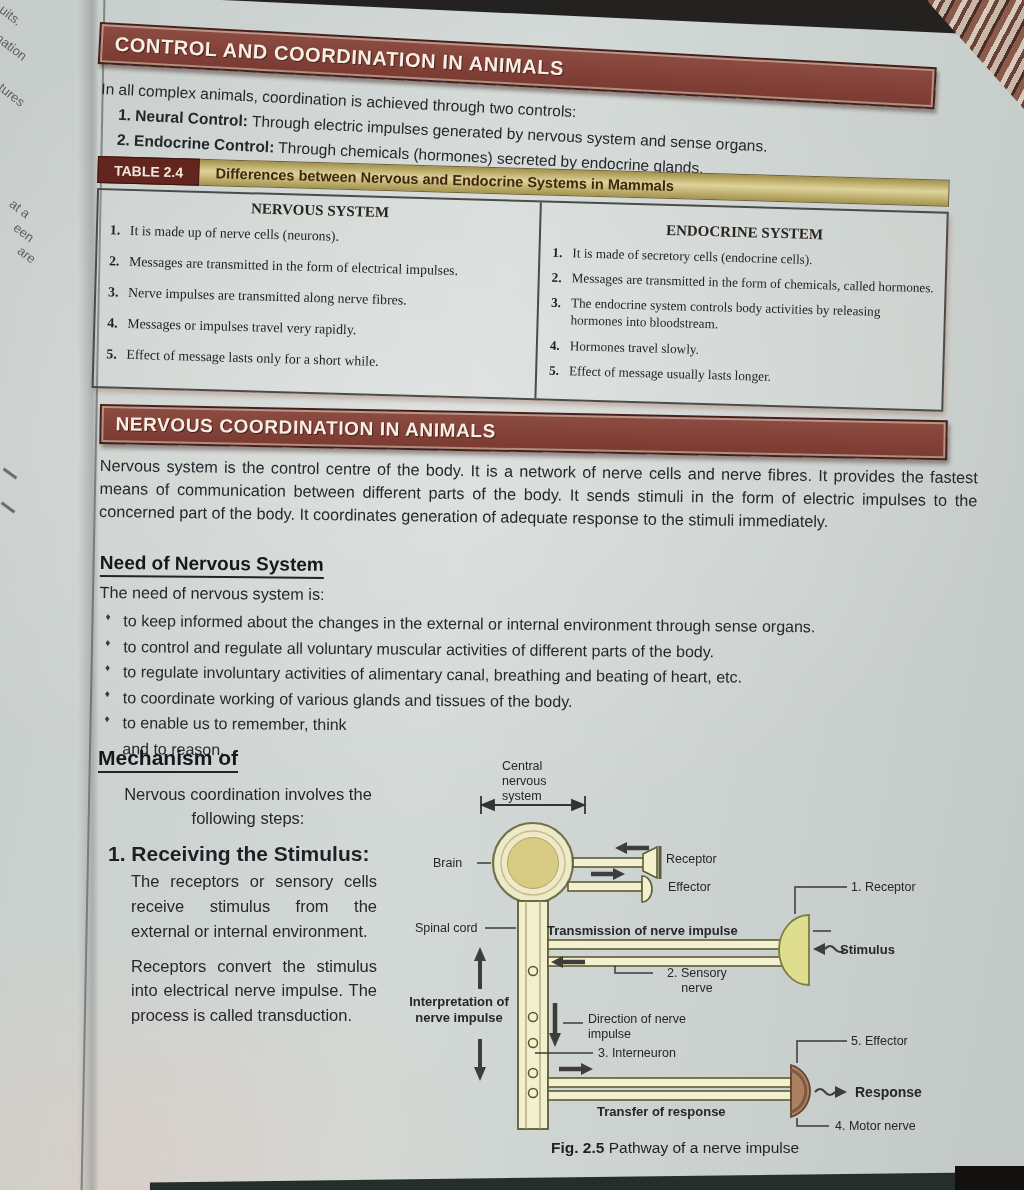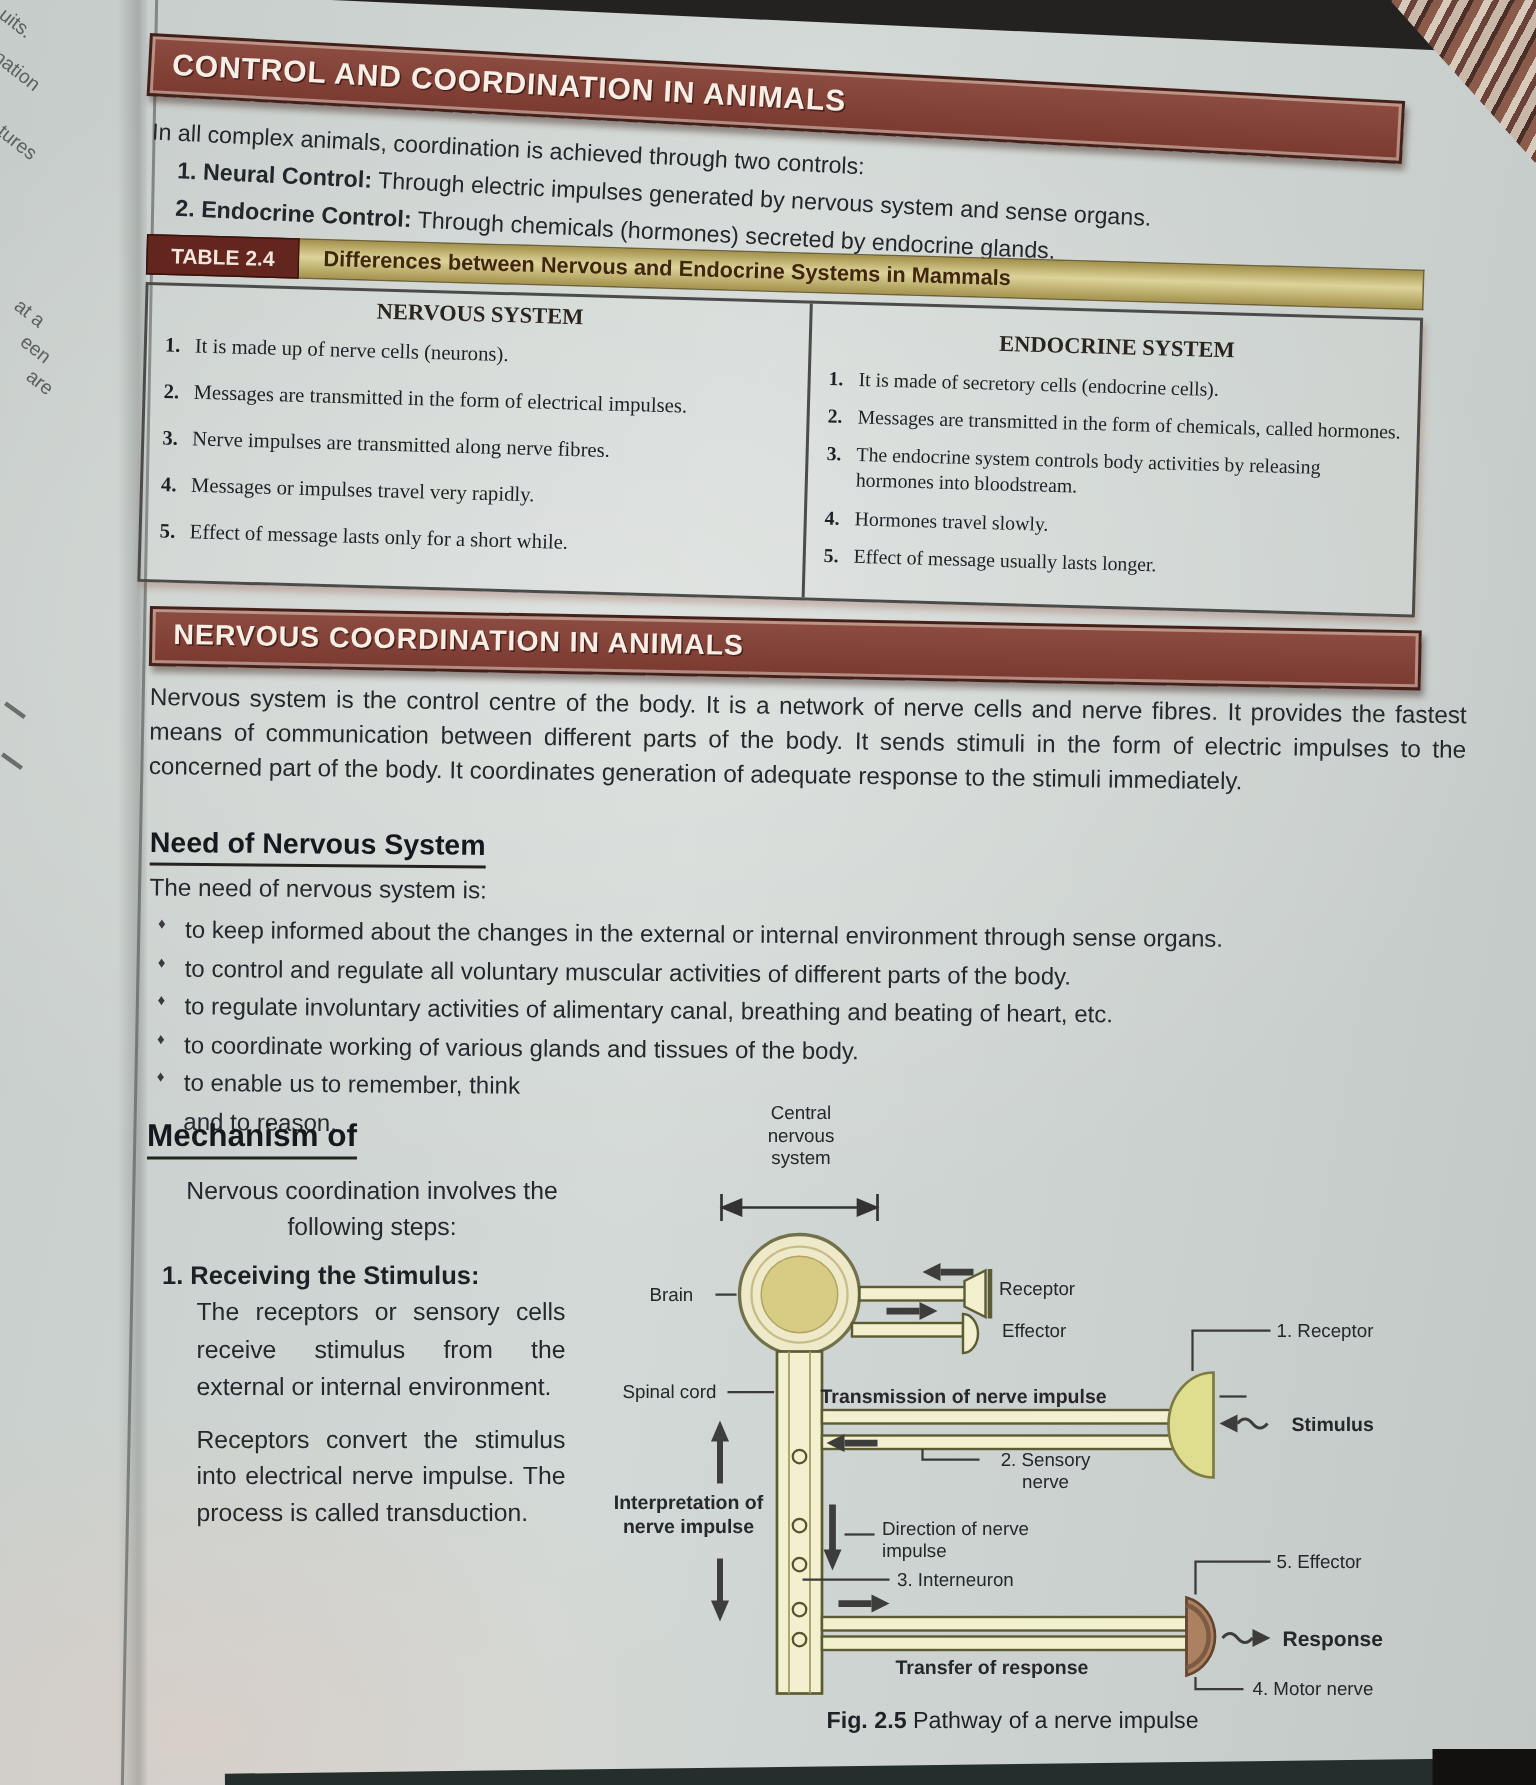--- a/index.html
+++ b/index.html
@@ -66,21 +66,21 @@
   .need-intro{font-size:16.2px;margin-bottom:6px;}
   .bullets{list-style:none;margin:0;padding:0;}
   .bullets li{position:relative;padding-left:24px;font-size:16px;line-height:1.6;}
   .bullets li::before{content:"\2666";position:absolute;left:6px;top:1px;font-size:10px;color:#3a3a40;}
   .bullets li:last-child{max-width:230px;}
   
   .mech{left:98px;top:746px;width:335px;}
   .mech .uhead{font-size:21px;margin-bottom:4px;}
   .mech-intro{font-size:16.5px;line-height:1.45;width:300px;margin:6px 0 8px 0;text-align:center;}
   .step{padding-left:33px;margin-bottom:10px;}
-  .step .lead{display:block;margin-left:-23px;font-weight:bold;font-size:17px;color:#1e2025;line-height:1.45;}
+  .step .lead{display:block;margin-left:-23px;font-weight:bold;font-size:21px;color:#1e2025;line-height:1.45;}
   .step .body{display:block;width:246px;font-size:16.5px;line-height:1.5;text-align:justify;}
   
   .diagram{left:385px;top:735px;width:639px;height:435px;}
   .dlbl{position:absolute;font-size:12.5px;color:#26262b;line-height:1.2;white-space:nowrap;}
   .dlbl.wrap{white-space:normal;}
   .dlbl.b{font-weight:bold;font-size:13px;}
   .d-caption{position:absolute;font-size:15.5px;color:#1f2126;}
   .d-caption .fig{font-weight:bold;}
 </style>
 </head>
@@ -281,28 +281,28 @@
         <path d="M462,152 L410,152 L410,179"></path>
         <path d="M428,196 L446,196"></path>
         <path d="M230,231 L230,238 L268,238"></path>
         <path d="M178,288 L198,288"></path>
         <path d="M150,318 L208,318"></path>
         <path d="M462,306 L412,306 L412,328"></path>
         <path d="M412,383 L412,391 L444,391"></path>
       </g>
     </svg>
 
-    <div class="dlbl wrap" style="left:117px;top:0;width:64px;text-align:center">Central nervous system</div>
+    <div class="dlbl wrap" style="left:117px;top:24px;width:64px;">Central nervous system</div>
     <div class="dlbl" style="left:48px;top:121px">Brain</div>
     <div class="dlbl" style="left:281px;top:117px">Receptor</div>
     <div class="dlbl" style="left:283px;top:145px">Effector</div>
     <div class="dlbl" style="left:30px;top:186px">Spinal cord</div>
     <div class="dlbl b" style="left:162px;top:188px">Transmission of nerve impulse</div>
     <div class="dlbl" style="left:466px;top:145px">1. Receptor</div>
-    <div class="dlbl b" style="left:476px;top:207px">Stimulus</div>
+    <div class="dlbl b" style="left:455px;top:207px">Stimulus</div>
     <div class="dlbl wrap" style="left:270px;top:231px;width:84px;text-align:center">2. Sensory nerve</div>
     <div class="dlbl wrap" style="left:203px;top:277px;width:112px">Direction of nerve impulse</div>
     <div class="dlbl" style="left:213px;top:311px">3. Interneuron</div>
     <div class="dlbl b wrap" style="left:8px;top:259px;width:132px;text-align:center">Interpretation of nerve impulse</div>
     <div class="dlbl" style="left:466px;top:299px">5. Effector</div>
     <div class="dlbl b" style="left:470px;top:349px;font-size:14px">Response</div>
     <div class="dlbl" style="left:450px;top:384px">4. Motor nerve</div>
     <div class="dlbl b" style="left:212px;top:369px">Transfer of response</div>
     <div class="d-caption" style="left:166px;top:404px">
       <span class="fig">Fig. 2.5</span><span> Pathway of a nerve impulse</span>

